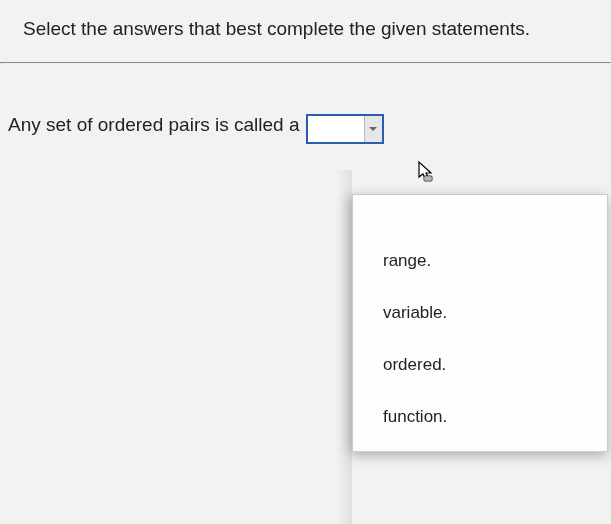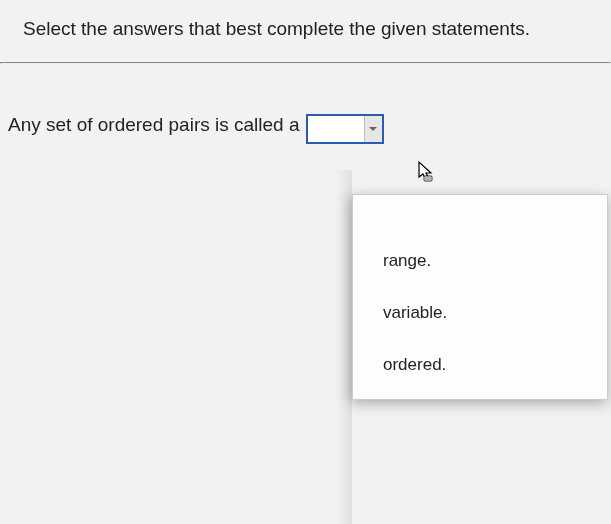--- a/index.html
+++ b/index.html
@@ -112,20 +112,21 @@
     </div>
   </div>
 </div>
 
 <div class="shadow-left"></div>
 
 <div class="dropdown-panel">
   <div class="dropdown-option">range.</div>
   <div class="dropdown-option">variable.</div>
   <div class="dropdown-option">ordered.</div>
+  <div class="dropdown-option">function.</div>
 </div>
 
 <div class="cursor">
   <svg width="22" height="24" viewBox="0 0 22 24">
     <path d="M3 2 L3 17 L7 14 L10 20 L13 19 L10 13 L15 13 Z" fill="#fff" stroke="#000" stroke-width="1.2"></path>
     <rect x="8" y="16" width="8" height="5" rx="1" fill="#fff" stroke="#000" stroke-width="0.8"></rect>
     <line x1="10" y1="17" x2="10" y2="20" stroke="#000" stroke-width="0.6"></line>
     <line x1="12" y1="17" x2="12" y2="20" stroke="#000" stroke-width="0.6"></line>
     <line x1="14" y1="17" x2="14" y2="20" stroke="#000" stroke-width="0.6"></line>
   </svg>

